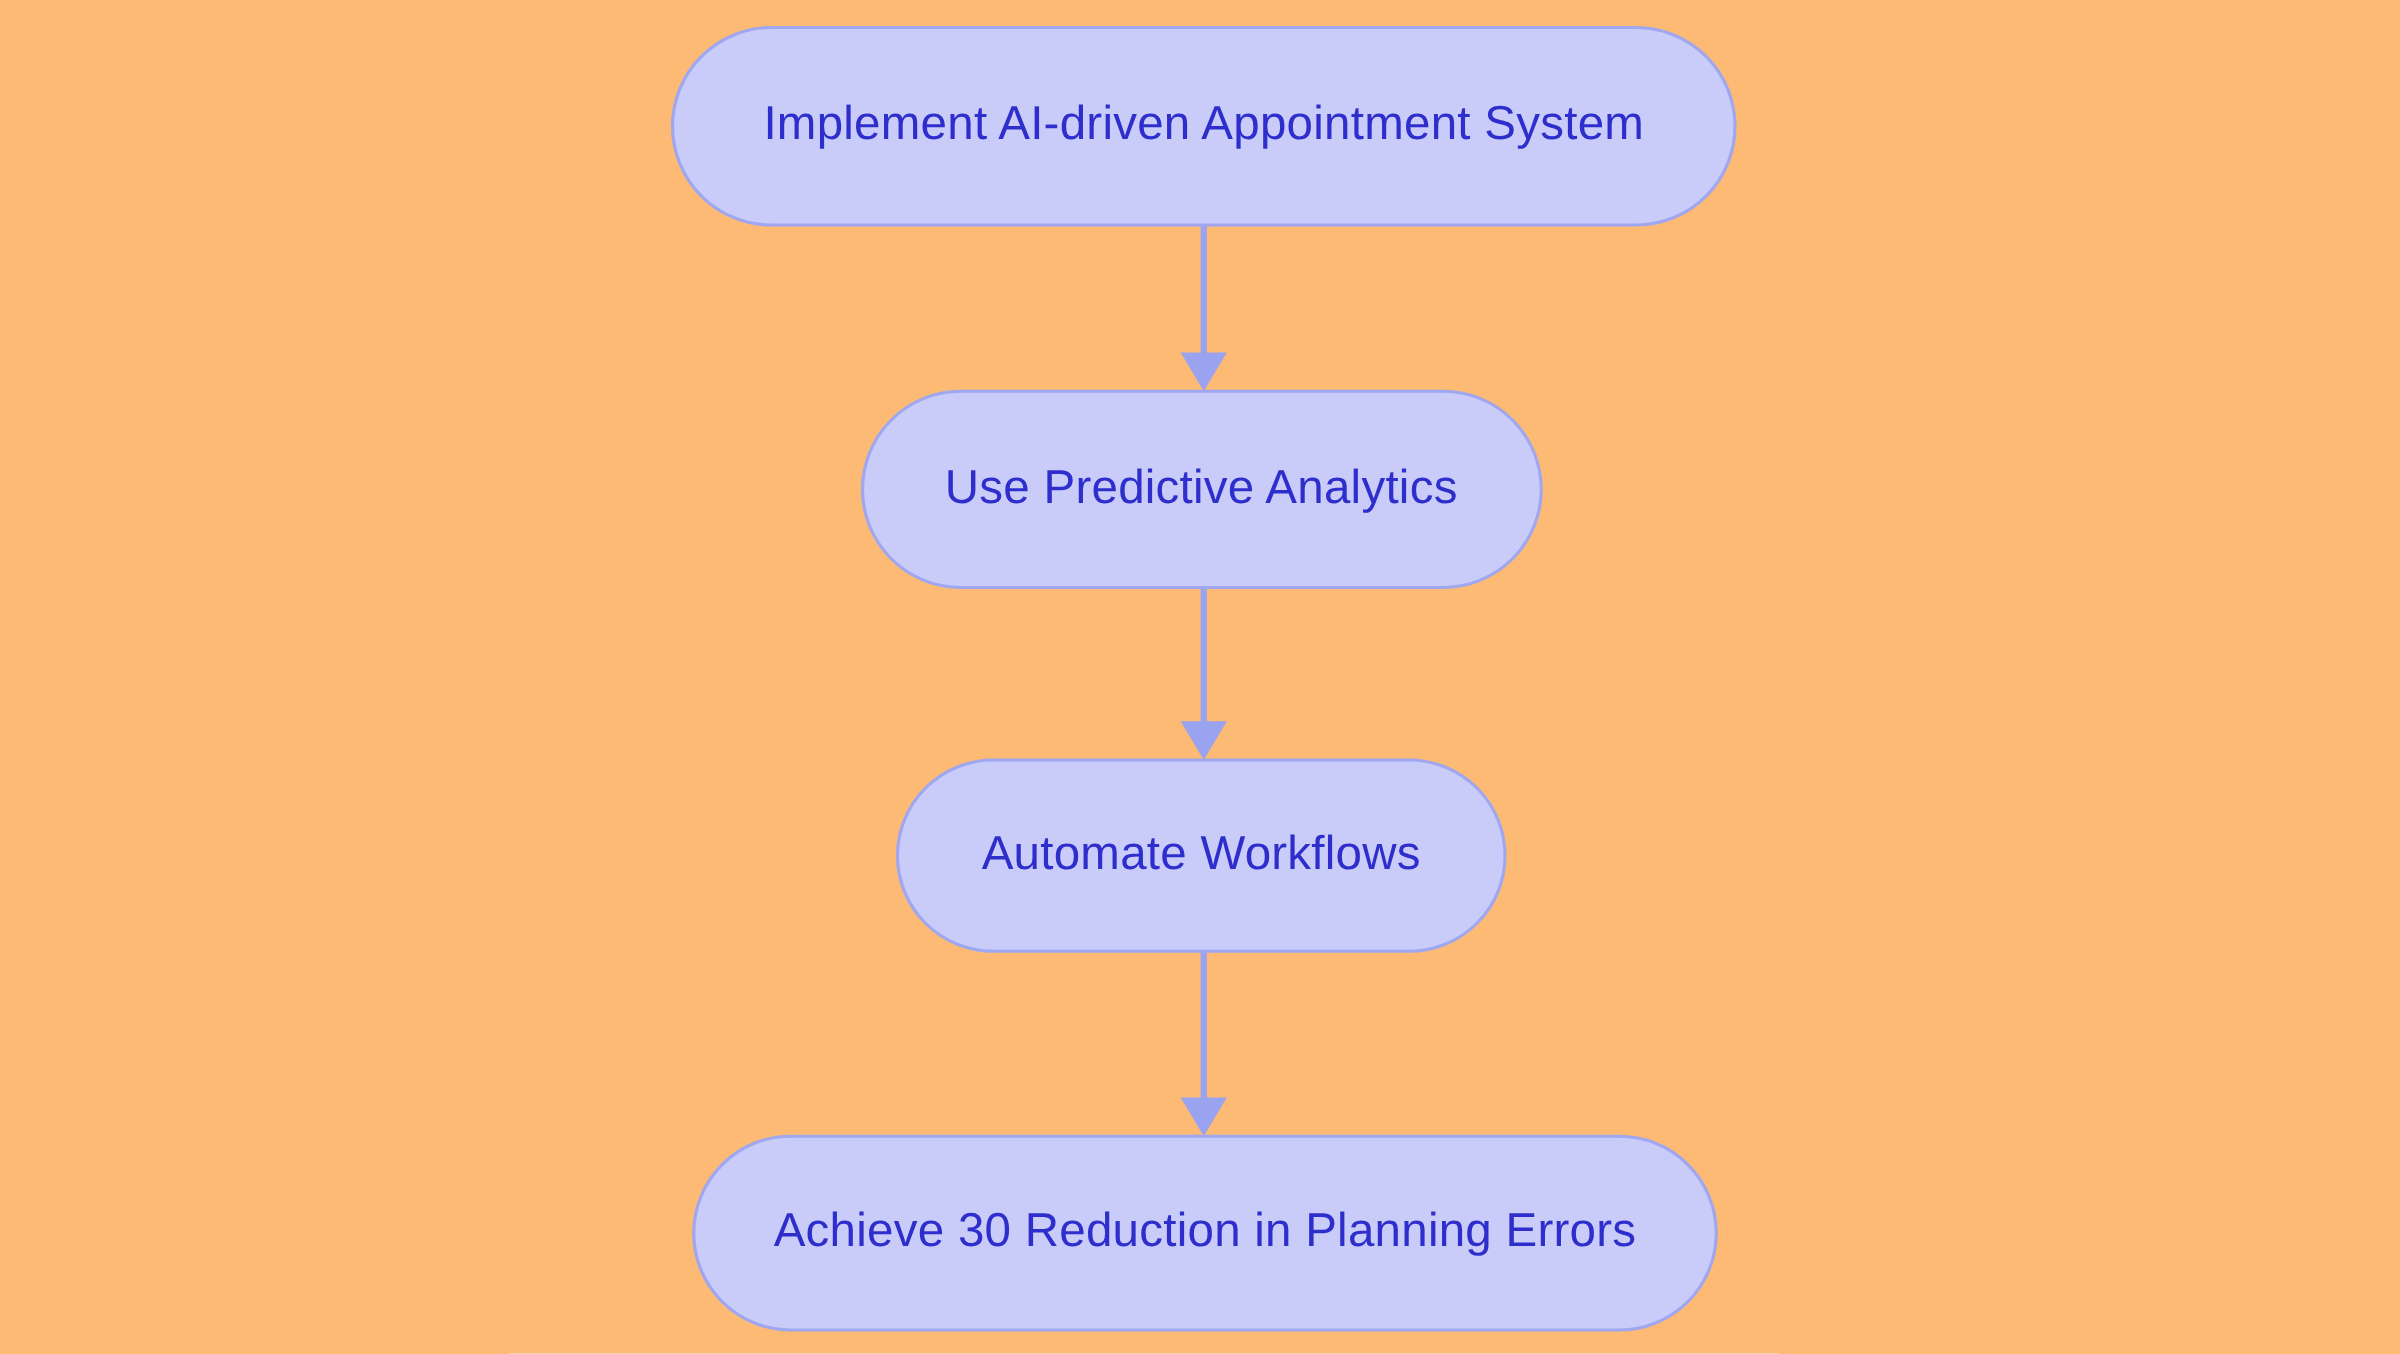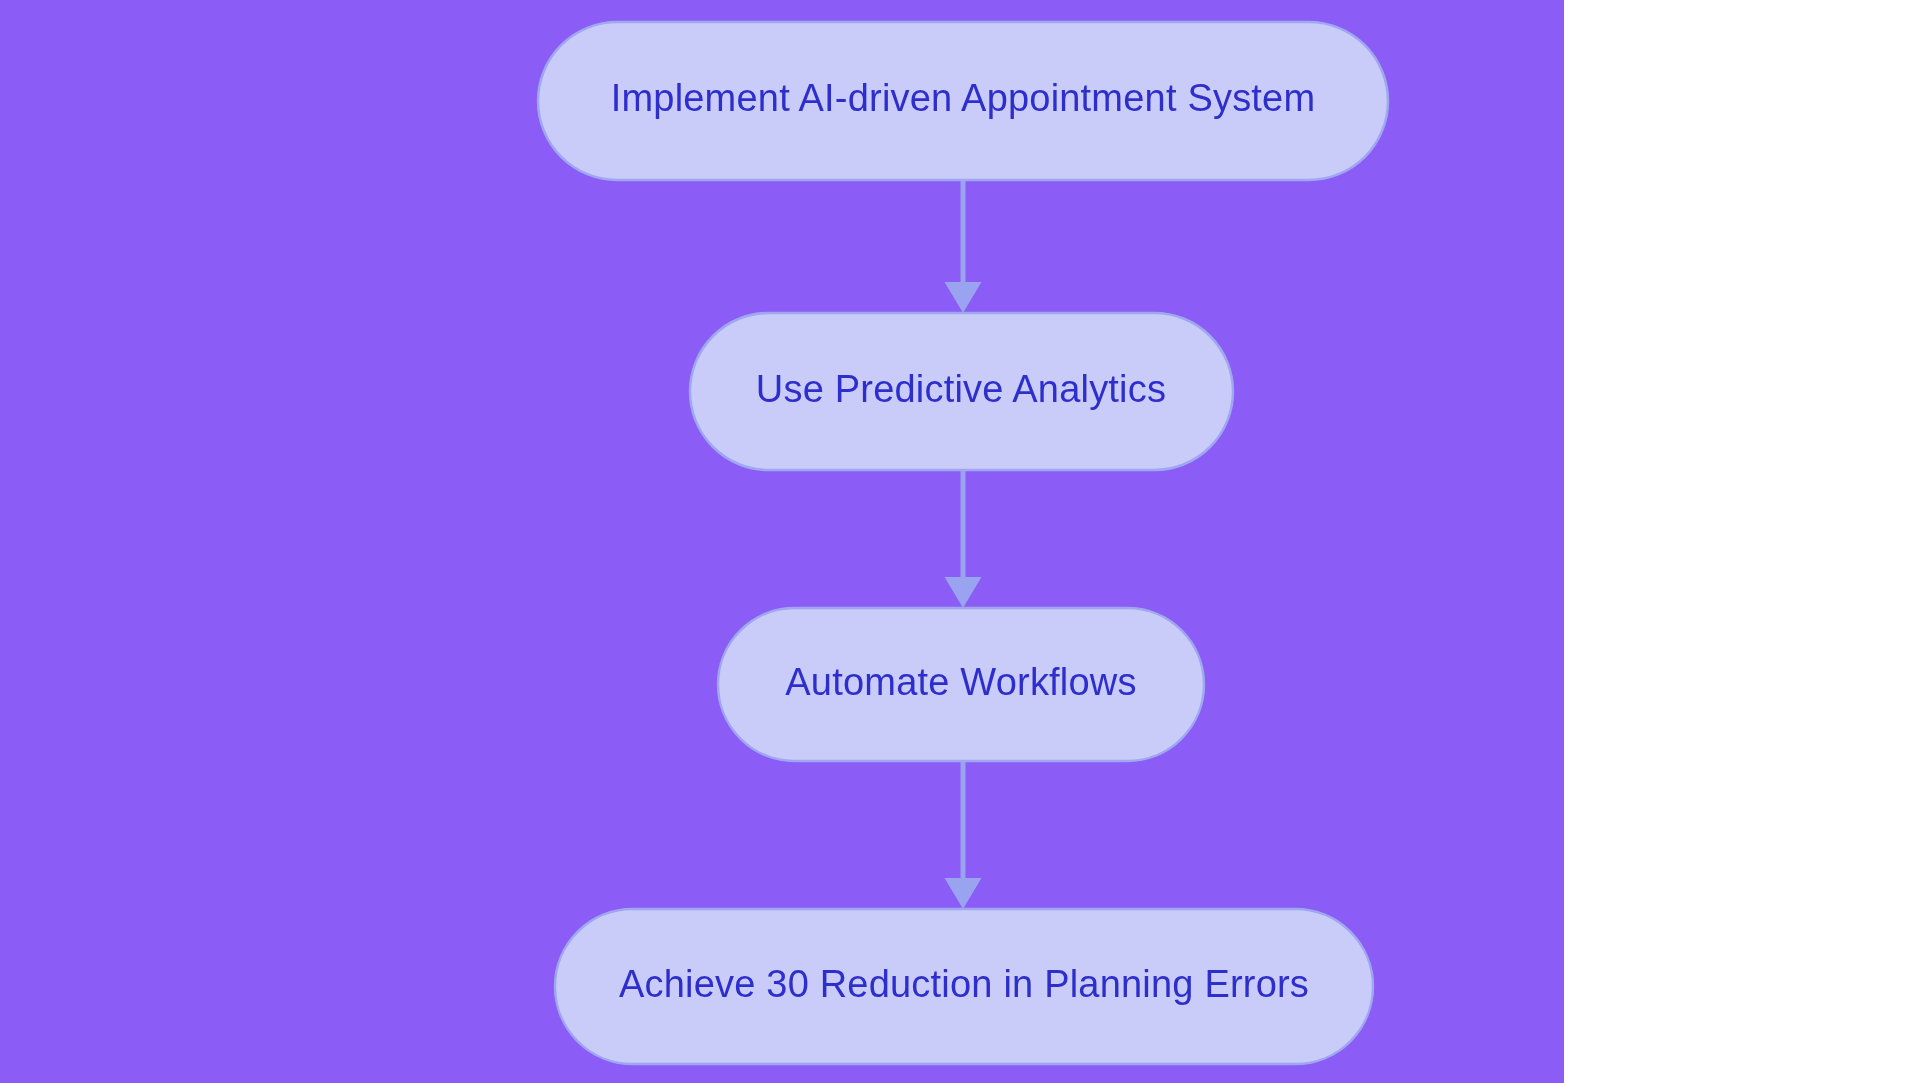--- a/index.html
+++ b/index.html
@@ -6,23 +6,23 @@
   html, body {
     margin: 0;
     padding: 0;
     background: #ffffff;
   }
   body {
     font-family: "Liberation Sans", sans-serif;
   }
   #canvas {
     position: relative;
-    width: 1564px;
+    width: 1920px;
     height: 1083px;
-    background: #8b5cf6;
+    background: #fdba74;
     overflow: hidden;
     text-align: center;
   }
   #flow-svg {
     position: absolute;
     top: 0;
     left: 0;
     width: 1920px;
     height: 1083px;
     display: block;

